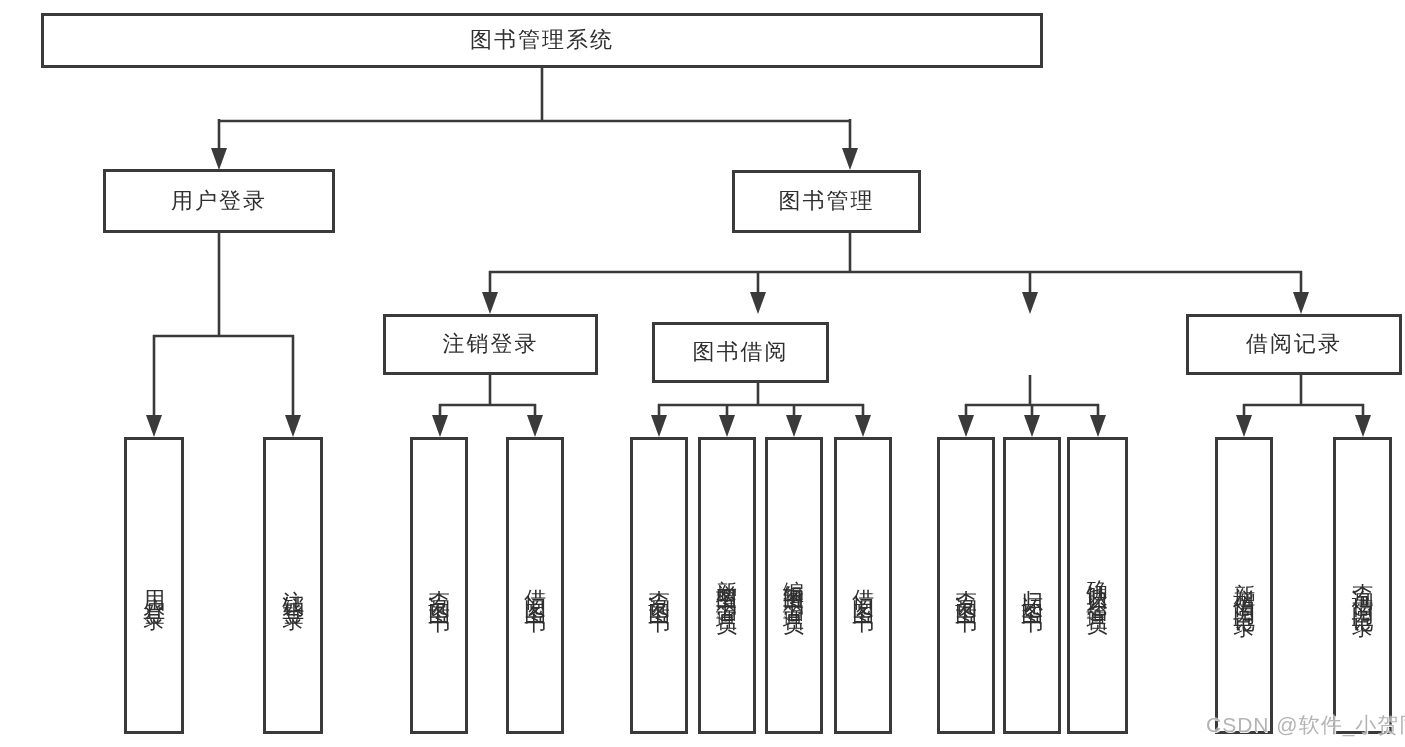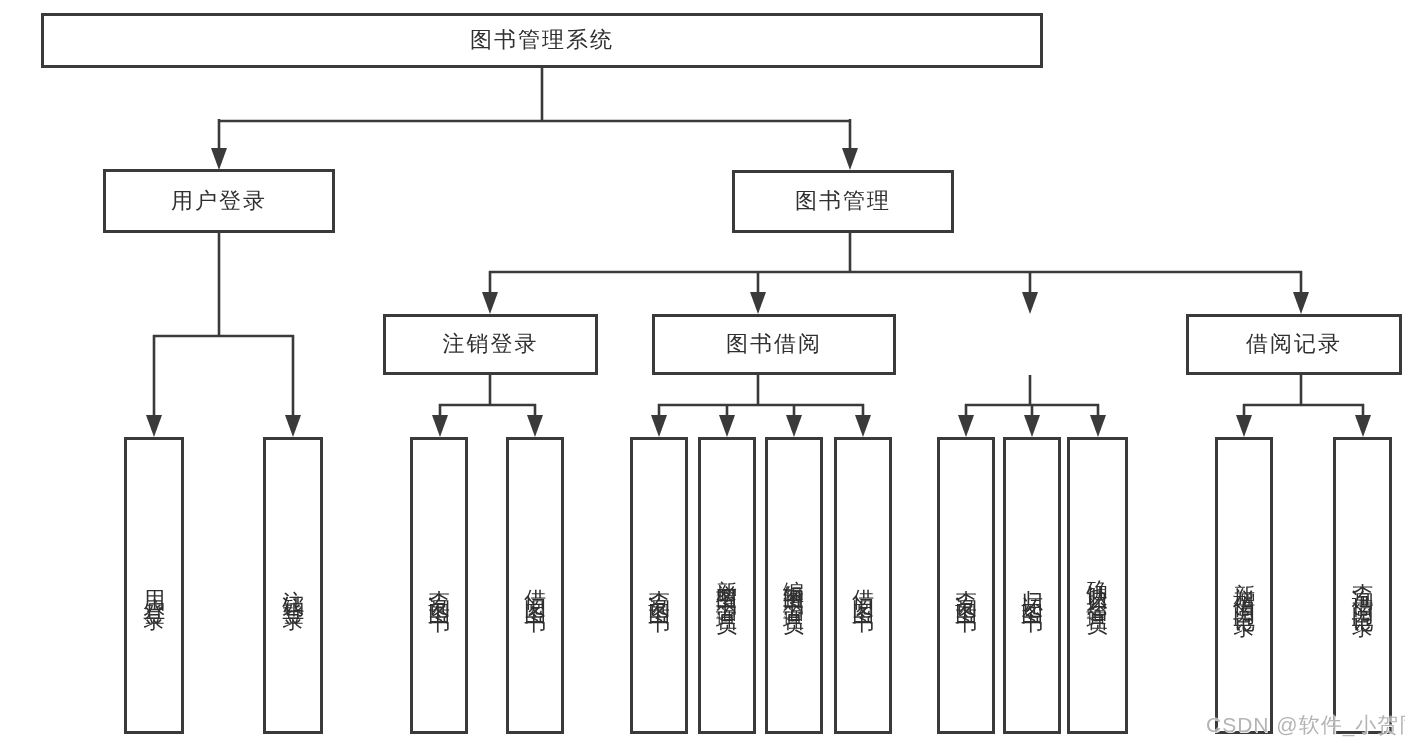--- a/index.html
+++ b/index.html
@@ -64,24 +64,24 @@
       <polygon points="1004,415 1020,415 1012,437"></polygon>
       <polygon points="1070,415 1086,415 1078,437"></polygon>
       <polygon points="1216,415 1232,415 1224,437"></polygon>
       <polygon points="1335,415 1351,415 1343,437"></polygon>
     </g>
   </svg>
 
   <div class="node" style="left:21px;top:13px;width:1002px;height:55px">图书管理系统</div>
 
   <div class="node" style="left:83px;top:169px;width:232px;height:64px">用户登录</div>
-  <div class="node" style="left:712px;top:170px;width:222px;height:63px">图书管理</div>
+  <div class="node" style="left:712px;top:170px;width:189px;height:63px">图书管理</div>
 
   <div class="node" style="left:363px;top:314px;width:215px;height:61px">注销登录</div>
-  <div class="node" style="left:632px;top:314px;width:244px;height:61px">图书借阅</div>
+  <div class="node" style="left:632px;top:322px;width:177px;height:61px">图书借阅</div>
   <div class="node" style="left:1166px;top:314px;width:216px;height:61px">借阅记录</div>
 
   <div class="node v" style="left:104px;top:437px;width:60px;height:297px">用户登录</div>
   <div class="node v" style="left:243px;top:437px;width:60px;height:297px">注销登录</div>
 
   <div class="node v" style="left:390px;top:437px;width:58px;height:297px">查询图书</div>
   <div class="node v" style="left:486px;top:437px;width:58px;height:297px">借阅图书</div>
 
   <div class="node v" style="left:610px;top:437px;width:58px;height:297px">查询图书</div>
   <div class="node v long" style="left:678px;top:437px;width:58px;height:297px">新增图书（管理员）</div>

